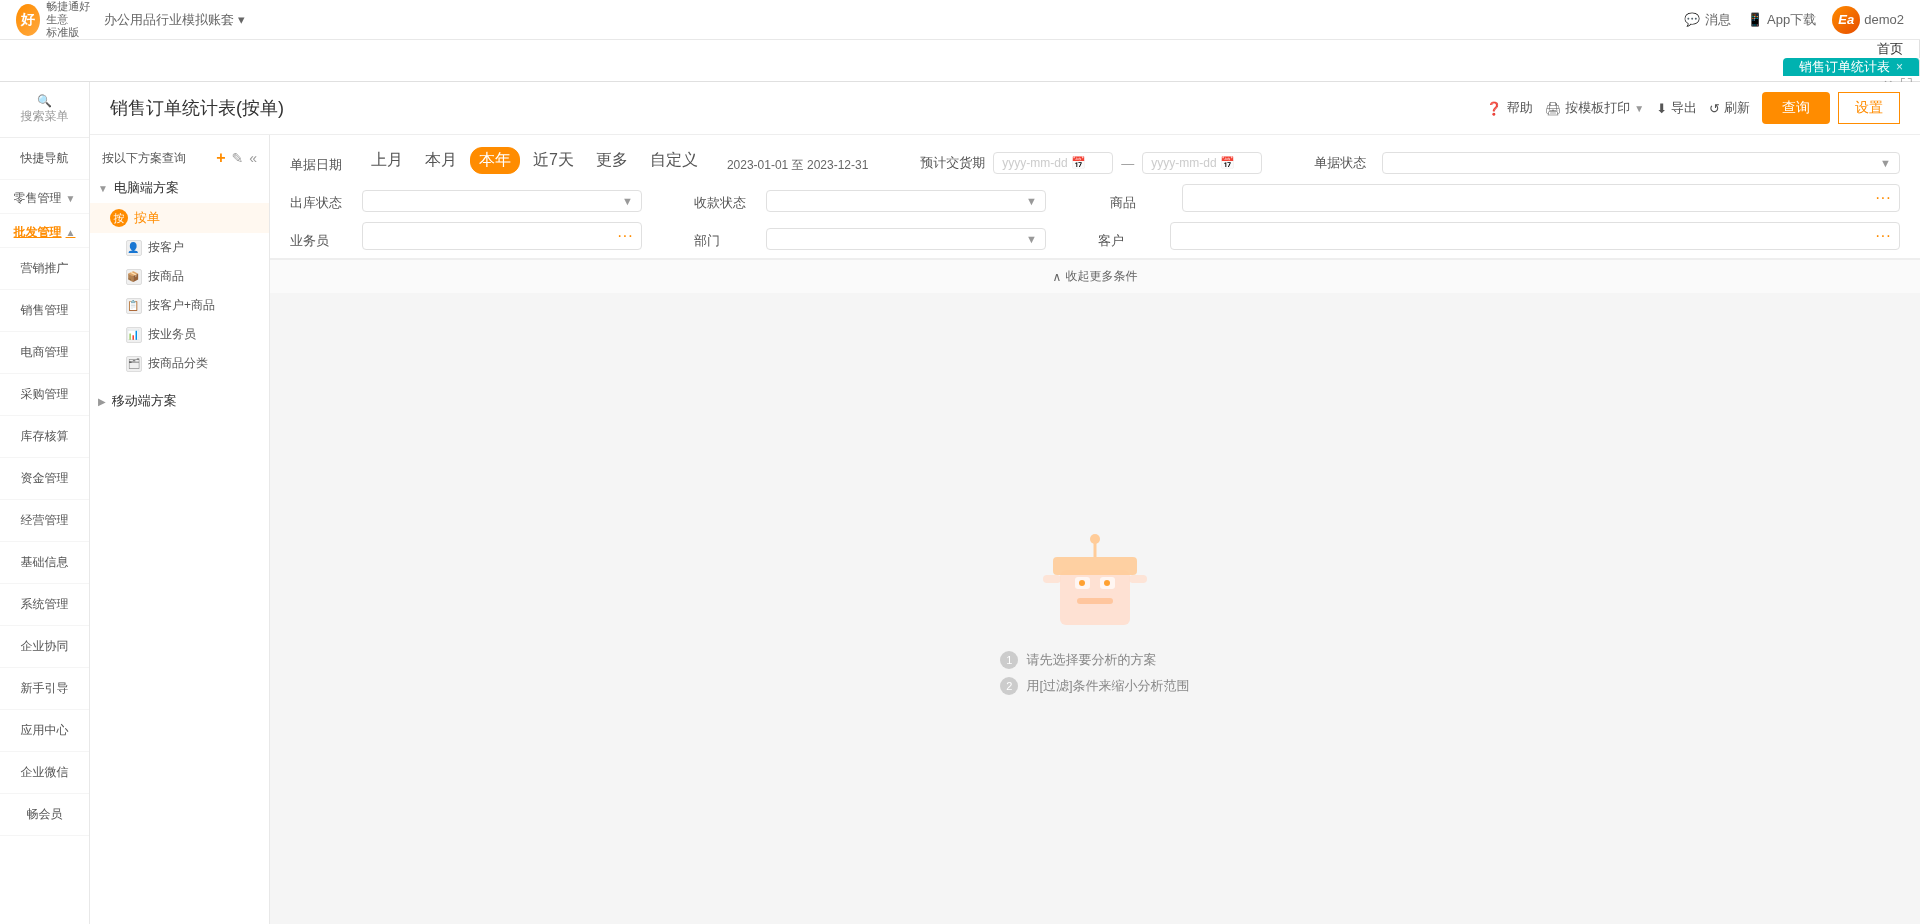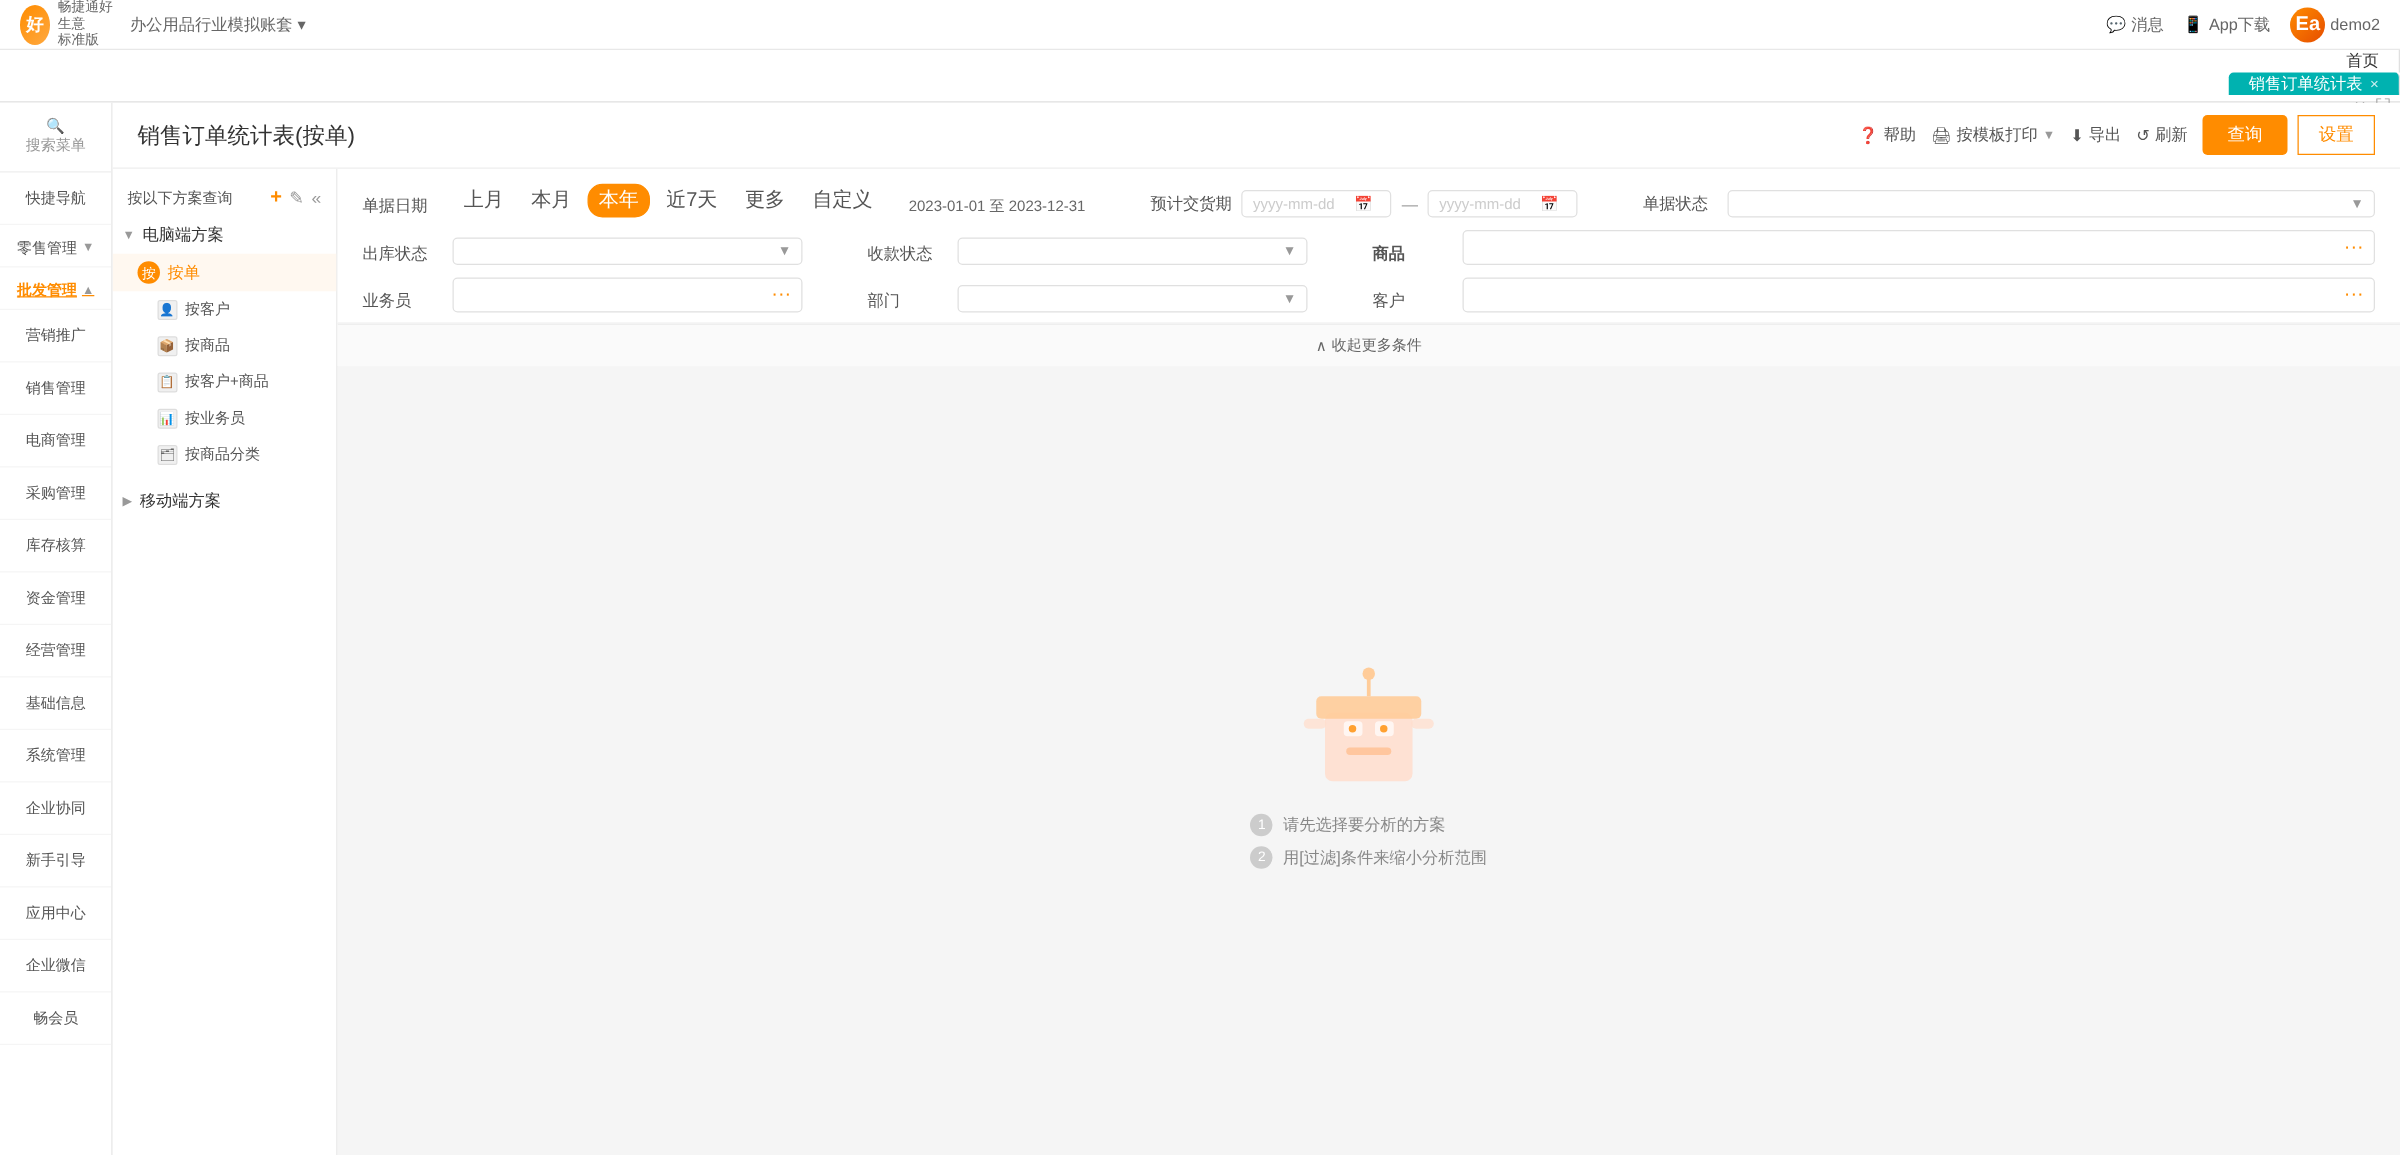--- a/index.html
+++ b/index.html
@@ -7,21 +7,21 @@
 
     
     .top-bar { height: 40px; background: #fff; display: flex; align-items: center; padding: 0 16px; border-bottom: 1px solid #e8e8e8; justify-content: space-between; flex-shrink: 0; }
     .top-bar-left { display: flex; align-items: center; gap: 8px; }
     .logo-area { display: flex; align-items: center; gap: 6px; width: 80px; }
     .logo-circle { width: 32px; height: 32px; background: linear-gradient(135deg, #ff8c00, #ffa940); border-radius: 50%; display: flex; align-items: center; justify-content: center; font-size: 14px; color: #fff; font-weight: bold; }
     .logo-text { font-size: 11px; color: #666; line-height: 1.2; }
     .breadcrumb-area { display: flex; align-items: center; gap: 4px; color: #666; font-size: 13px; }
     .top-bar-right { display: flex; align-items: center; gap: 16px; color: #666; font-size: 13px; }
     .top-bar-action { display: flex; align-items: center; gap: 4px; cursor: pointer; }
-    .avatar { width: 28px; height: 28px; background: linear-gradient(135deg, #ff8c00, #e64d00); border-radius: 50%; display: flex; align-items: center; justify-content: center; color: #fff; font-size: 16px; font-weight: bold; }
+    .avatar { width: 28px; height: 28px; background: linear-gradient(135deg, #ff8c00, #e64d00); border-radius: 50%; display: flex; align-items: center; justify-content: center; color: #fff; font-size: 13px; font-weight: bold; font-style: italic; }
 
     
     .tab-bar { height: 42px; background: #fff; display: flex; align-items: flex-end; padding: 0 0 0 0; border-bottom: 1px solid #e0e0e0; flex-shrink: 0; flex-direction: column; }
     .tab-item { height: 36px; padding: 0 16px; display: flex; align-items: center; gap: 6px; cursor: pointer; font-size: 13px; color: #666; border-right: 1px solid #e0e0e0; }
     .tab-item.home { background: #fff; color: #333; }
     .tab-item.active { background: #00b2b0; color: #fff; border-radius: 4px 4px 0 0; }
     .tab-close { font-size: 12px; cursor: pointer; opacity: 0.8; }
     .tab-bar-actions { margin-left: auto; display: flex; align-items: center; gap: 8px; padding: 0 8px; color: #999; font-size: 16px; }
 
     
@@ -62,21 +62,21 @@
 
     
     .filter-area { background: #fff; padding: 12px 20px; border-bottom: 1px solid #eee; flex-shrink: 0; }
     .filter-row { display: flex; align-items: flex-end; gap: 12px; margin-bottom: 10px; }
     .filter-row:last-child { margin-bottom: 0; }
     .filter-label { font-size: 13px; color: #555; white-space: nowrap; min-width: 60px; }
     .date-quick { display: flex; align-items: center; gap: 4px; }
     .date-btn { padding: 2px 8px; border-radius: 12px; font-size: 16px; cursor: pointer; color: #555; border: 1px solid transparent; }
     .date-btn.active { background: #ff8c00; color: #fff; border-color: #ff8c00; }
     .date-range { display: flex; align-items: center; gap: 6px; margin-left: 8px; }
-    .date-input { border: 1px solid #e0e0e0; border-radius: 4px; padding: 3px 8px; font-size: 12px; color: #aaa; width: 120px; display: flex; align-items: center; gap: 16px; }
+    .date-input { border: 1px solid #e0e0e0; border-radius: 4px; padding: 3px 8px; font-size: 12px; color: #aaa; width: 120px; display: flex; align-items: center; gap: 4px; }
     .date-input .cal-icon { color: #ff8c00; }
     .date-sep { color: #999; }
     .filter-select { border: 1px solid #e0e0e0; border-radius: 4px; padding: 4px 8px; font-size: 13px; color: #555; min-width: 200px; display: flex; align-items: center; justify-content: space-between; cursor: pointer; }
     .filter-select .down-arrow { color: #999; font-size: 11px; }
     .filter-text-input { border: 1px solid #e0e0e0; border-radius: 4px; padding: 4px 8px; font-size: 13px; color: #555; min-width: 200px; display: flex; align-items: center; justify-content: space-between; }
     .filter-dots { color: #ff8c00; cursor: pointer; font-size: 16px; }
     .collapse-bar { display: flex; align-items: center; justify-content: center; padding: 8px; background: #fafafa; border-top: 1px solid #eee; cursor: pointer; color: #666; font-size: 12px; gap: 4px; }
 
     
     .empty-state { flex: 1; display: flex; flex-direction: column; align-items: center; justify-content: center; background: #f5f5f5; gap: 16px; }
@@ -330,21 +330,21 @@
                 <span></span>
                 <span class="down-arrow">▼</span>
               </div>
 
               <span class="filter-label" style="margin-left:40px;">收款状态</span>
               <div class="filter-select" style="min-width:280px;">
                 <span></span>
                 <span class="down-arrow">▼</span>
               </div>
 
-              <span class="filter-label" style="margin-left:40px;flex:0 0 auto;font-weight:bold;">商品</span>
+              <span class="filter-label" style="margin-left:52px;flex:0 0 auto;">商品</span>
               <div class="filter-text-input" style="flex:1;justify-content:flex-end;">
                 <span class="filter-dots">···</span>
               </div>
             </div>
 
             <div class="filter-row">
               <span class="filter-label">业务员</span>
               <div class="filter-text-input" style="min-width:280px;justify-content:flex-end;">
                 <span class="filter-dots">···</span>
               </div>

